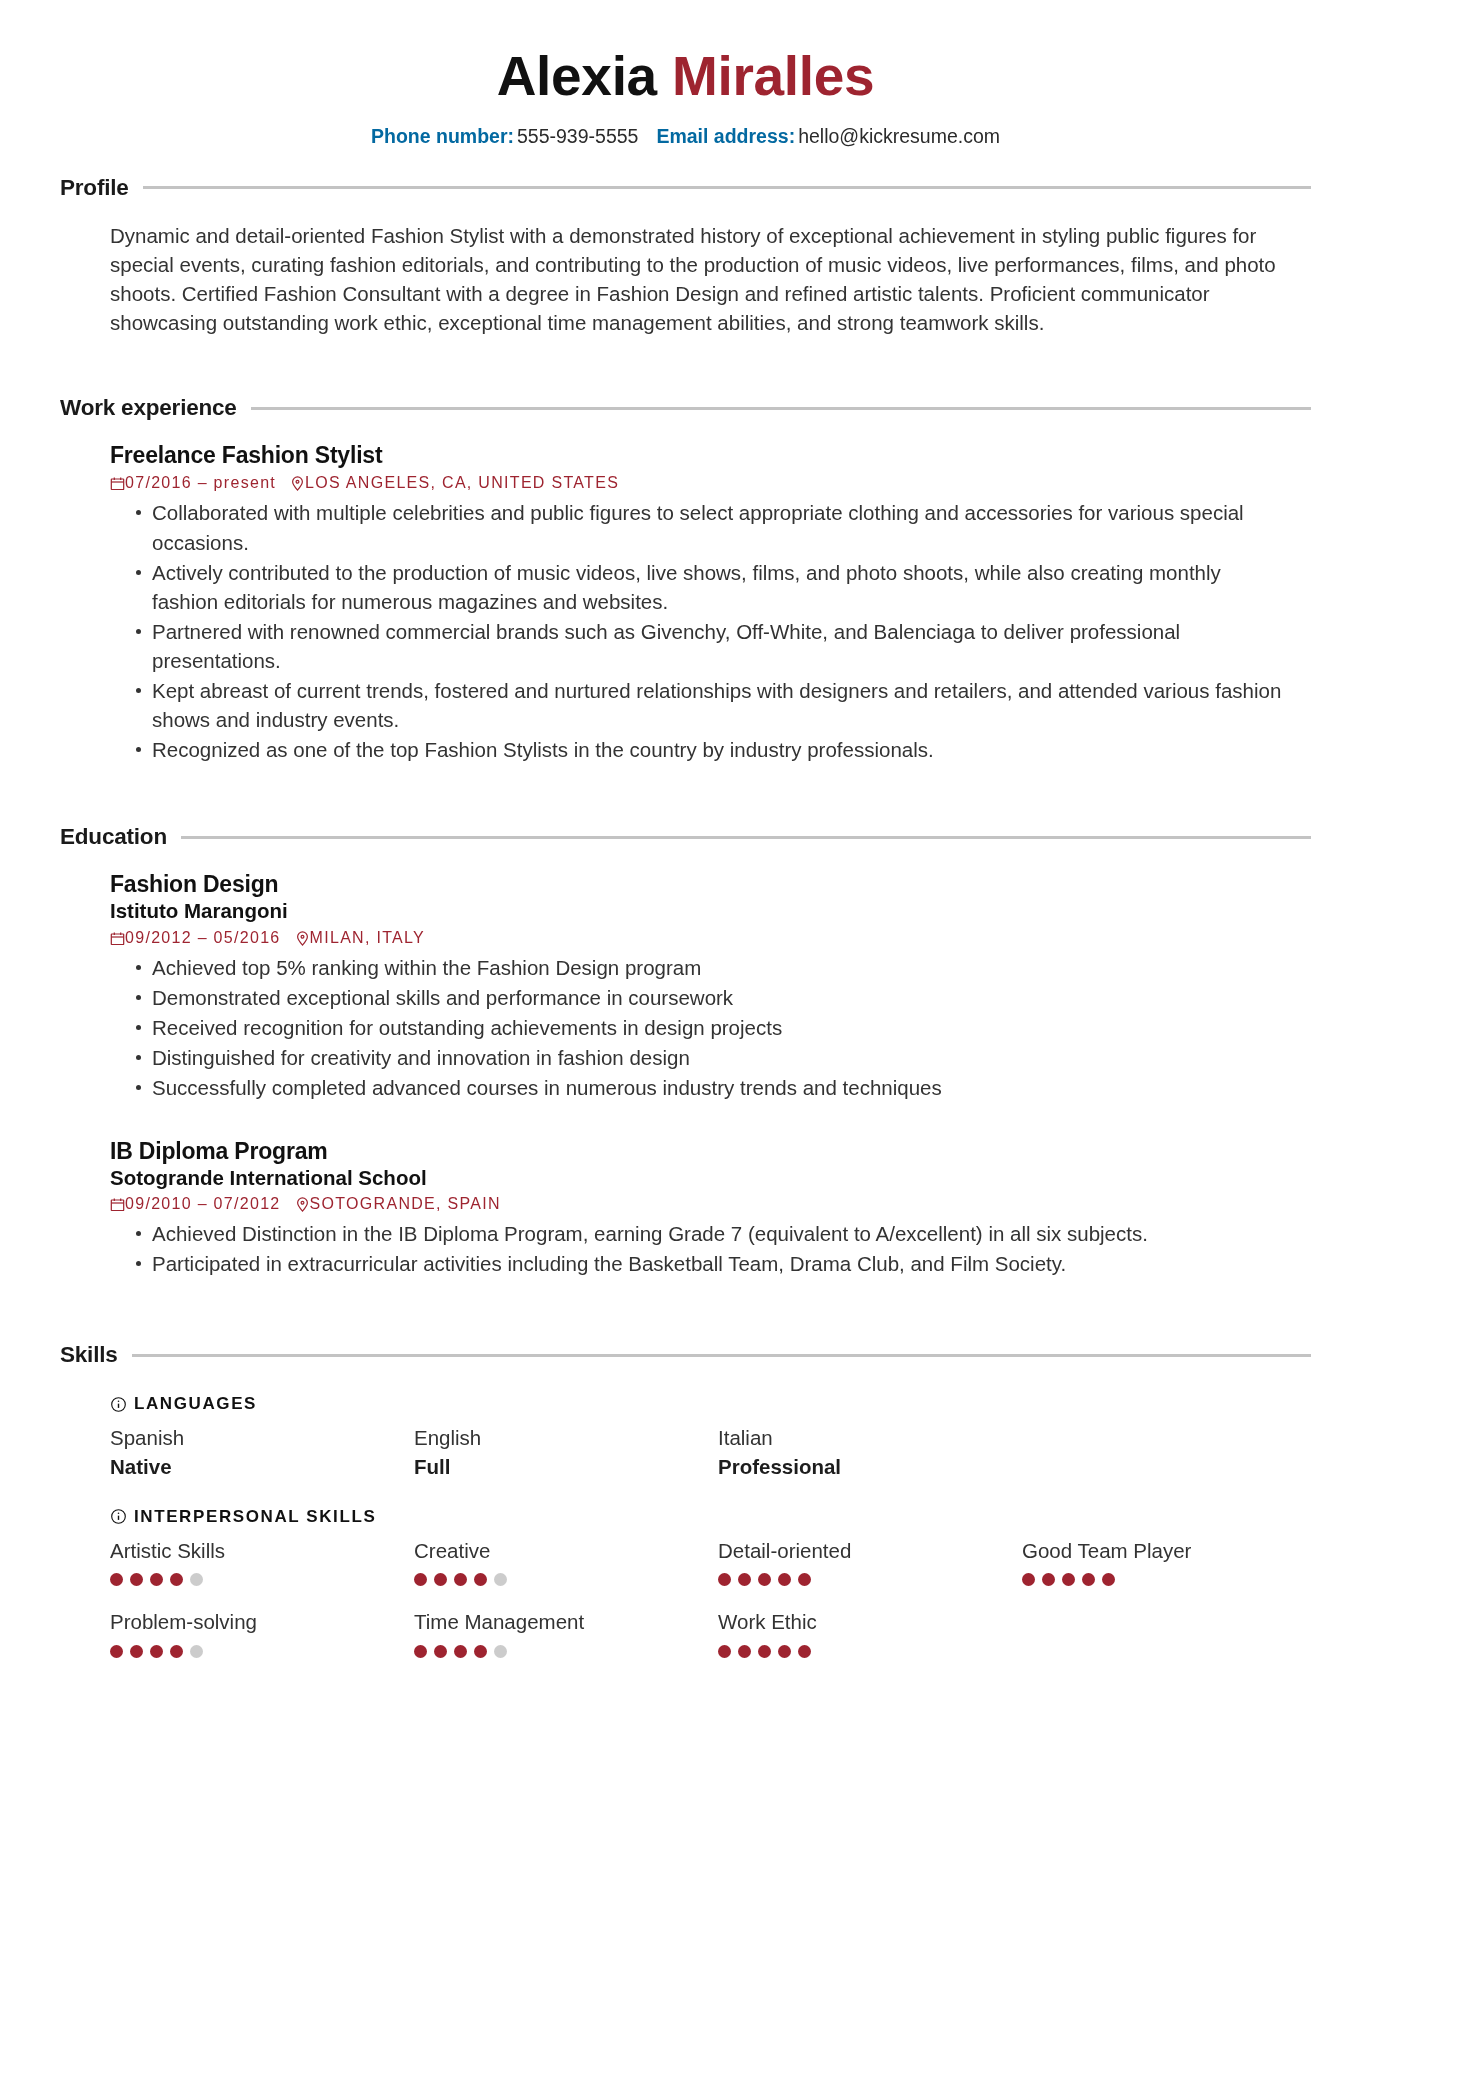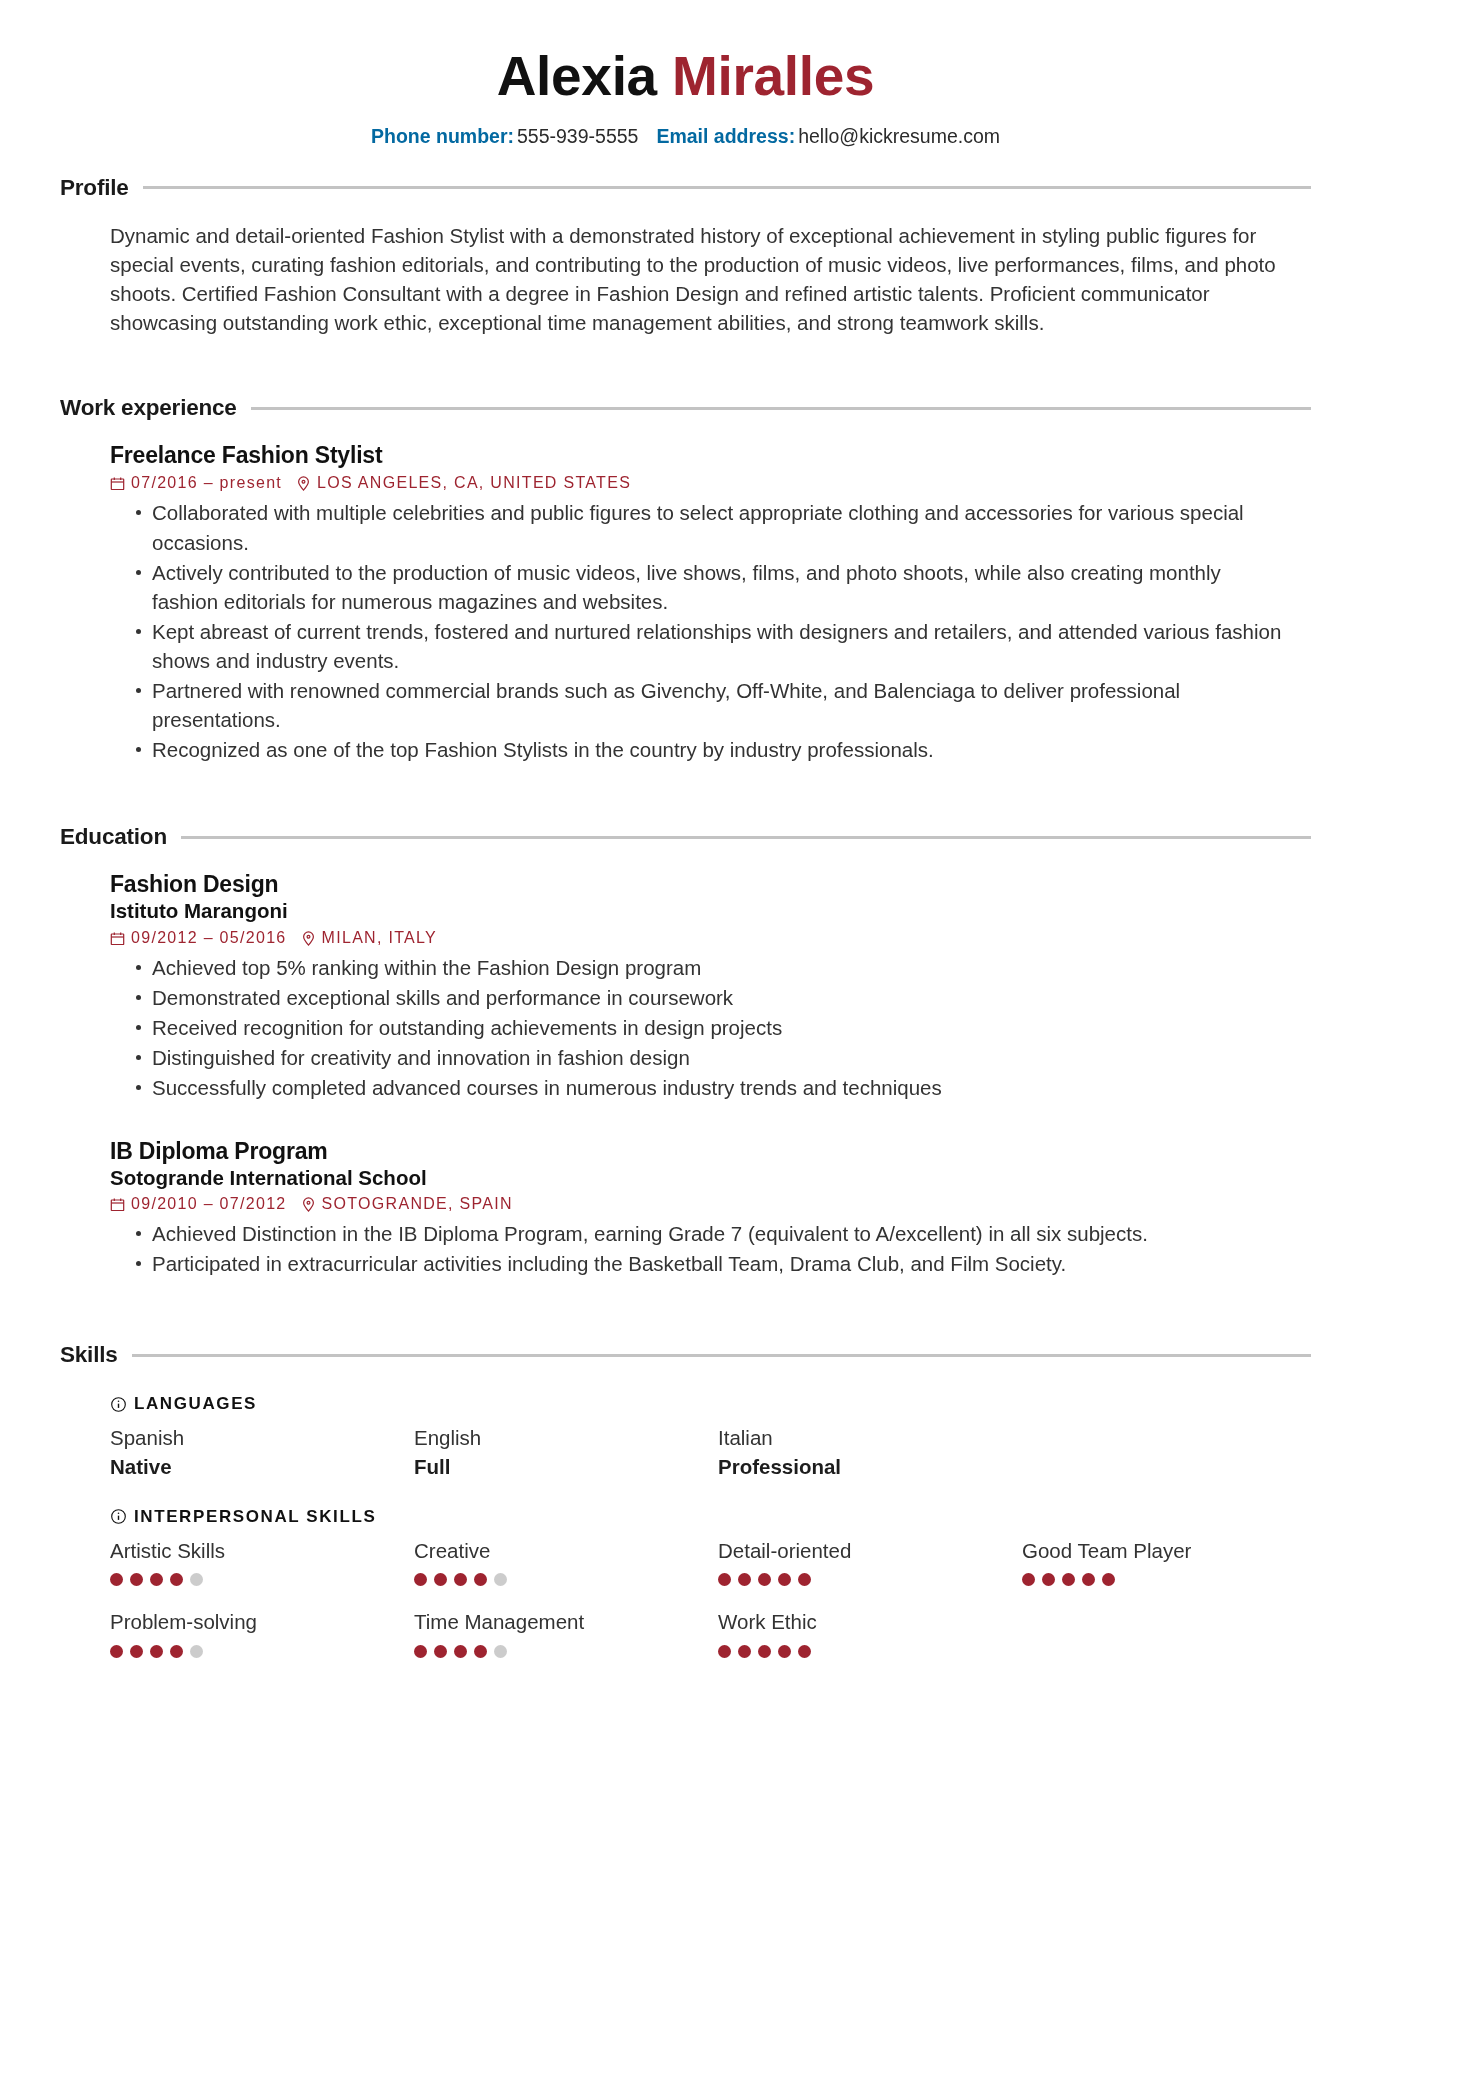--- a/index.html
+++ b/index.html
@@ -118,21 +118,20 @@
     color: #9e2430;
     font-size: 16px;
     letter-spacing: 1.3px;
     margin-top: 4px;
     margin-bottom: 5px;
     line-height: 1.25;
   }
   .meta-item {
     display: inline-flex;
     align-items: center;
-    gap: 6px;
     margin-right: 14px;
     white-space: nowrap;
     justify-content: space-between;
   }
   .meta-icon {
     display: inline-flex;
     width: 15px;
     height: 15px;
     flex: 0 0 auto;
   }
@@ -282,22 +281,22 @@
                   <path d="M8 15 C8 15 13.2 9.3 13.2 6.2 A5.2 5.2 0 0 0 2.8 6.2 C2.8 9.3 8 15 8 15 Z"></path>
                   <circle cx="8" cy="6.1" r="1.5"></circle>
                 </svg>
               </span>
               <span>LOS ANGELES, CA, UNITED STATES</span>
             </span>
           </div>
           <ul class="bullets">
             <li>Collaborated with multiple celebrities and public figures to select appropriate clothing and accessories for various special occasions.</li>
             <li>Actively contributed to the production of music videos, live shows, films, and photo shoots, while also creating monthly fashion editorials for numerous magazines and websites.</li>
+            <li>Partnered with renowned commercial brands such as Givenchy, Off-White, and Balenciaga to deliver professional presentations.</li>
             <li>Kept abreast of current trends, fostered and nurtured relationships with designers and retailers, and attended various fashion shows and industry events.</li>
-            <li>Partnered with renowned commercial brands such as Givenchy, Off-White, and Balenciaga to deliver professional presentations.</li>
             <li>Recognized as one of the top Fashion Stylists in the country by industry professionals.</li>
           </ul>
         </div>
       </div>
   </section>
 
   <section class="section sp-edu">
     <div class="section-head">
       <div class="section-title">Education</div>
       <div class="section-rule"></div>

